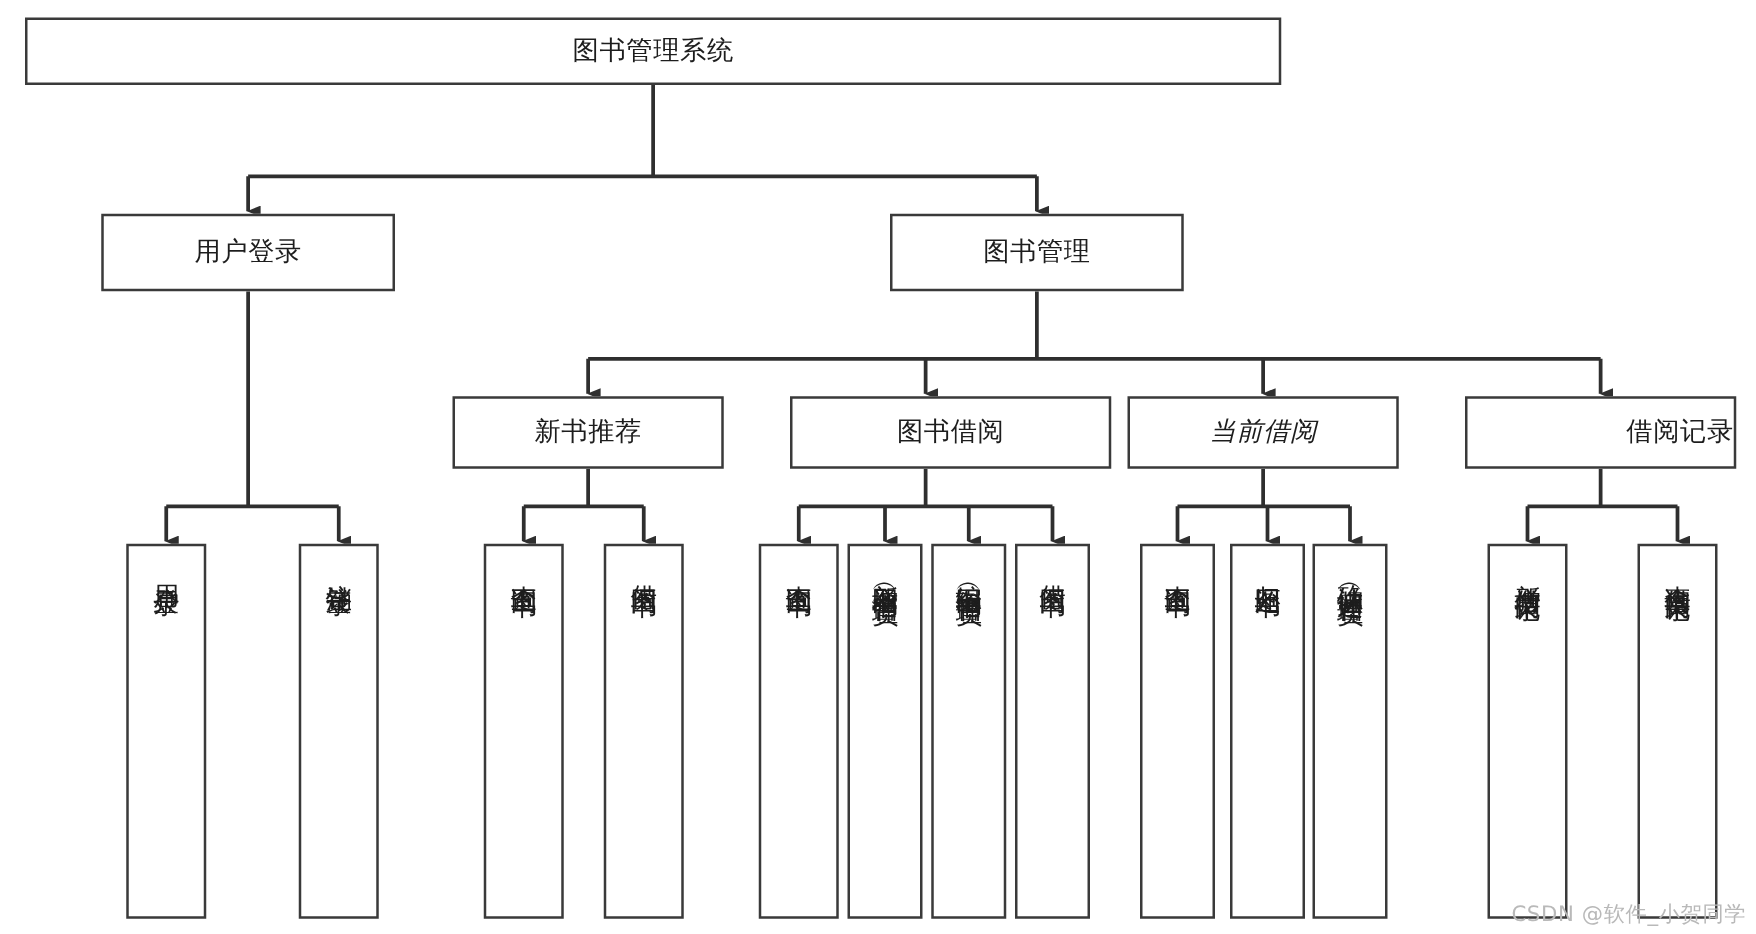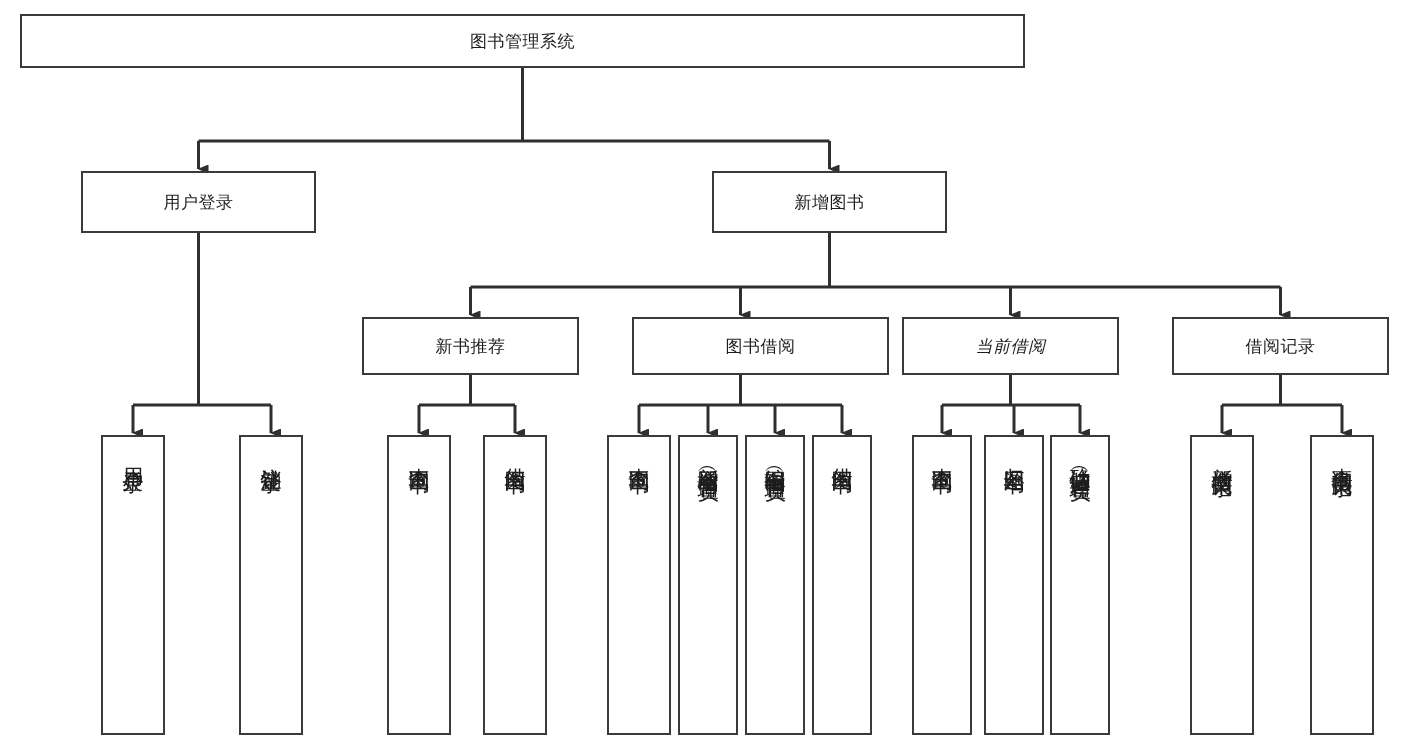--- a/index.html
+++ b/index.html
@@ -31,21 +31,21 @@
     box-sizing: border-box;
     background: #ffffff;
     border: 2px solid #3a3a3a;
     display: flex;
     align-items: center;
     justify-content: center;
     z-index: 2;
   }
   .node-label {
     color: #1d1d1d;
-    font-size: 17px;
+    font-size: 21px;
     line-height: 1.32;
     letter-spacing: 0.5px;
     text-align: center;
     white-space: nowrap;
   }
   .node.horizontal .node-label {
     writing-mode: horizontal-tb;
   }
   .node.vertical {
     align-items: flex-start;
@@ -120,32 +120,32 @@
   </svg>
 
   <div id="node-layer">
       <div class="node horizontal" id="node-root" style="left: 20px; top: 14px; width: 1005px; height: 54px; border-color: rgb(58, 58, 58); background: rgb(255, 255, 255);">
         <span class="node-label" style="color: rgb(29, 29, 29);">图书管理系统</span>
       </div>
       <div class="node horizontal" id="node-user-login" style="left: 81px; top: 171px; width: 235px; height: 62px; border-color: rgb(58, 58, 58); background: rgb(255, 255, 255);">
         <span class="node-label" style="color: rgb(29, 29, 29);">用户登录</span>
       </div>
       <div class="node horizontal" id="node-book-manage" style="left: 712px; top: 171px; width: 235px; height: 62px; border-color: rgb(58, 58, 58); background: rgb(255, 255, 255);">
-        <span class="node-label" style="color: rgb(29, 29, 29);">新增图书</span>
+        <span class="node-label" style="color: rgb(29, 29, 29);">图书管理</span>
       </div>
       <div class="node horizontal" id="node-new-book-rec" style="left: 362px; top: 317px; width: 217px; height: 58px; border-color: rgb(58, 58, 58); background: rgb(255, 255, 255);">
         <span class="node-label" style="color: rgb(29, 29, 29);">新书推荐</span>
       </div>
       <div class="node horizontal" id="node-book-borrow" style="left: 632px; top: 317px; width: 257px; height: 58px; border-color: rgb(58, 58, 58); background: rgb(255, 255, 255);">
         <span class="node-label" style="color: rgb(29, 29, 29);">图书借阅</span>
       </div>
       <div class="node horizontal" id="node-current-borrow" style="left: 902px; top: 317px; width: 217px; height: 58px; border-color: rgb(58, 58, 58); background: rgb(255, 255, 255); font-style: italic;">
         <span class="node-label" style="color: rgb(29, 29, 29);">当前借阅</span>
       </div>
-      <div class="node horizontal" id="node-borrow-record" style="left: 1172px; top: 317px; width: 217px; height: 58px; border-color: rgb(58, 58, 58); background: rgb(255, 255, 255);">
+      <div class="node horizontal" id="node-borrow-record" style="left: 1172px; top: 317px; width: 217px; height: 58px; border-color: rgb(58, 58, 58); background: rgb(255, 255, 255); justify-content: flex-end;">
         <span class="node-label" style="color: rgb(29, 29, 29);">借阅记录</span>
       </div>
       <div class="node vertical" id="node-leaf-user-login" style="left: 101px; top: 435px; width: 64px; height: 300px; border-color: rgb(58, 58, 58); background: rgb(255, 255, 255);">
         <span class="node-label" style="color: rgb(29, 29, 29);">用户登录</span>
       </div>
       <div class="node vertical" id="node-leaf-logout" style="left: 239px; top: 435px; width: 64px; height: 300px; border-color: rgb(58, 58, 58); background: rgb(255, 255, 255);">
         <span class="node-label" style="color: rgb(29, 29, 29);">注销登录</span>
       </div>
       <div class="node vertical" id="node-leaf-query-book-1" style="left: 387px; top: 435px; width: 64px; height: 300px; border-color: rgb(58, 58, 58); background: rgb(255, 255, 255);">
         <span class="node-label" style="color: rgb(29, 29, 29);">查询图书</span>
@@ -175,13 +175,14 @@
         <span class="node-label" style="color: rgb(29, 29, 29);">确认归还（管理员）</span>
       </div>
       <div class="node vertical" id="node-leaf-add-record" style="left: 1190px; top: 435px; width: 64px; height: 300px; border-color: rgb(58, 58, 58); background: rgb(255, 255, 255);">
         <span class="node-label" style="color: rgb(29, 29, 29);">新增借阅记录</span>
       </div>
       <div class="node vertical" id="node-leaf-query-record" style="left: 1310px; top: 435px; width: 64px; height: 300px; border-color: rgb(58, 58, 58); background: rgb(255, 255, 255);">
         <span class="node-label" style="color: rgb(29, 29, 29);">查询借阅记录</span>
       </div>
     </div>
 
+  <div id="watermark">CSDN @软件_小贺同学</div>
 </div>
 
 </body></html>

